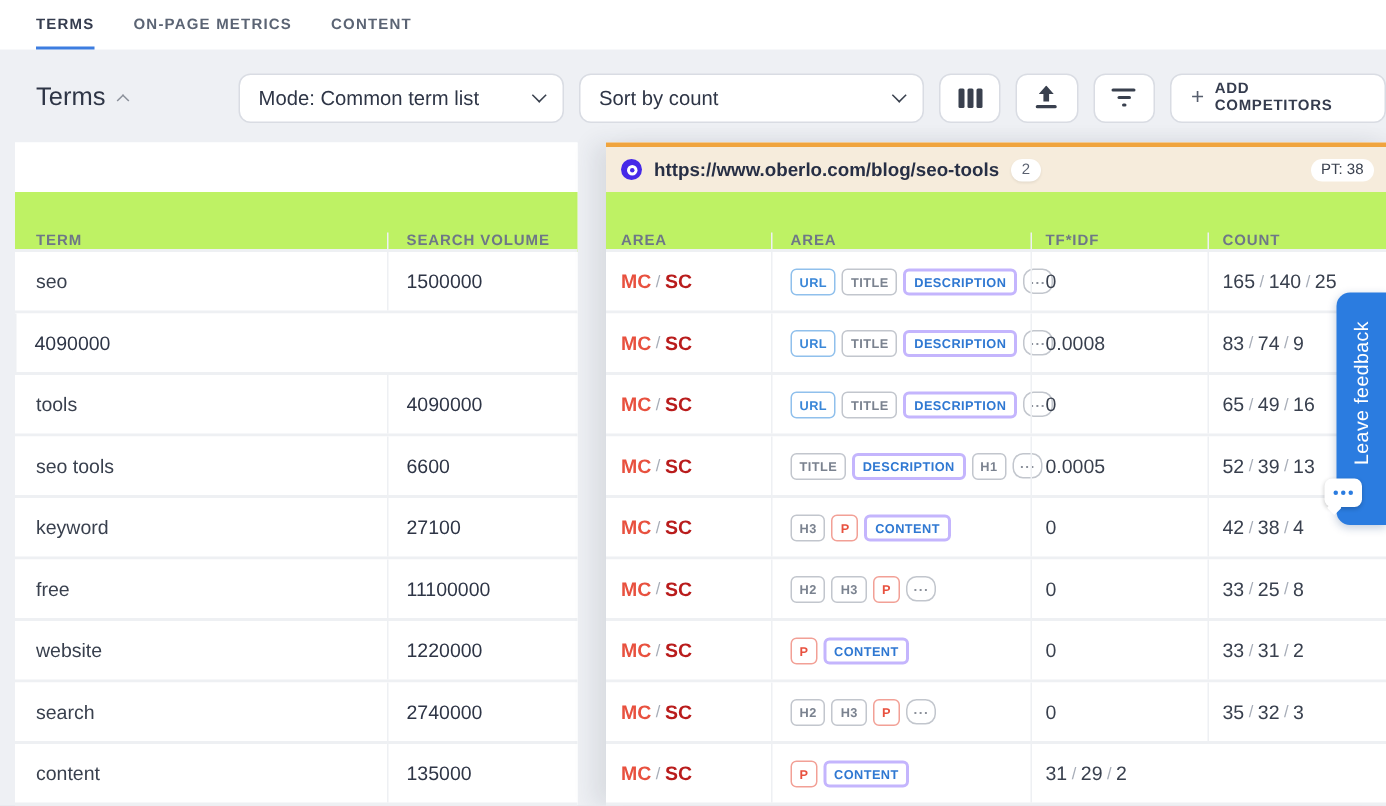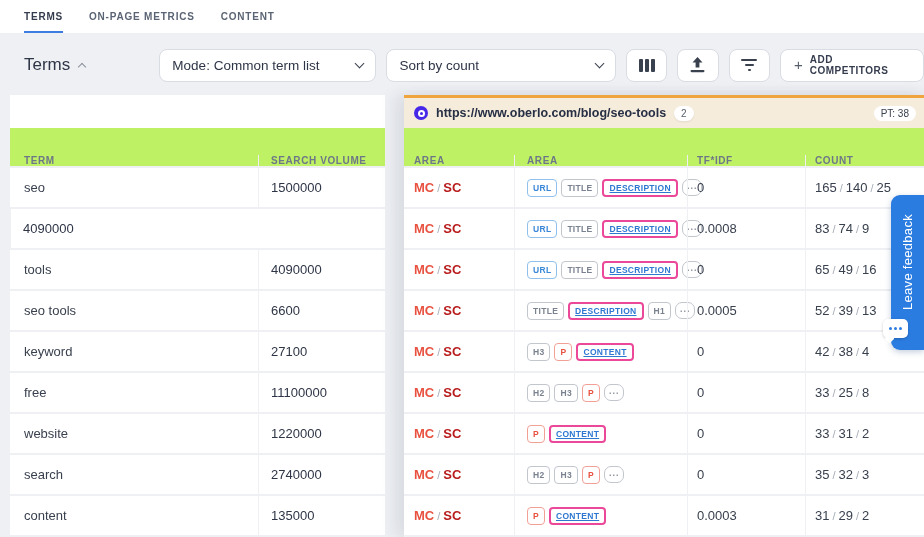--- a/index.html
+++ b/index.html
@@ -72,21 +72,21 @@
   .vol-text  { font-size:13px; color:#2e3546;text-align:center; }
   .tfidf-text{ font-size:13px; color:#39404e; }
   .mc { font-size:13px; font-weight:600; color:#e8513f; }
   .sc { font-size:13px; font-weight:600; color:#b91c1c;text-align:center; }
   .slash { color:#a7adb8; font-size:11px; margin:0 3px; }
   .cnum { font-size:13px; color:#39404e; }
 
   .badge { display:inline-flex; align-items:center; font-size:8.5px; font-weight:700; letter-spacing:.3px;
            padding:3px 5px; border-radius:4px; background:#fff; white-space:nowrap; }
   .badge.blue      { color:#3a87d8; border:1px solid #90c0ec; }
-  .badge.blue-bold { color:#2f78d2; border:2px solid #ec4899; padding:2px 5px;text-decoration:underline; }
+  .badge.blue-bold { color:#2f78d2; border:2px solid #c4b5fd; padding:2px 5px; }
   .badge.gray      { color:#7a828f; border:1px solid #c2c6cd; }
   .badge.red       { color:#e8513f; border:1px solid #f2a096; }
   .badge.more      { color:#8b909a; border:1px solid #c2c6cd; border-radius:7px; padding:1px 4px 4px;
                      font-size:9px; letter-spacing:1px; cursor:pointer; }
 
   
   .feedback { position:absolute; right:0; top:195px; width:33px; height:155px; background:#2b7ce0;
               border-radius:9px 0 0 9px; z-index:6; cursor:pointer; box-shadow:0 2px 6px rgba(20,60,120,.25); }
   .feedback-label { position:absolute; top:12px; left:0; width:33px; height:110px; display:flex;
                     align-items:center; justify-content:center; color:#fff; font-size:13px;
@@ -431,23 +431,20 @@
         <div class="trow">
           <div class="cell c-area">
             <span class="mc">MC</span>
             <span class="slash">/</span>
             <span class="sc">SC</span>
           </div>
           <div class="cell c-usage">
             <span class="badge red">P</span>
             <span class="badge blue-bold">CONTENT</span>
           </div>
-          <div class="cell c-tfidf">
-            <span class="tfidf-text">0.0003</span>
-          </div>
           <div class="cell c-count">
             <span class="cnum">31</span>
             <span class="slash">/</span>
             <span class="cnum">29</span>
             <span class="slash">/</span>
             <span class="cnum">2</span>
           </div>
         </div>
       </div>
   </div>

